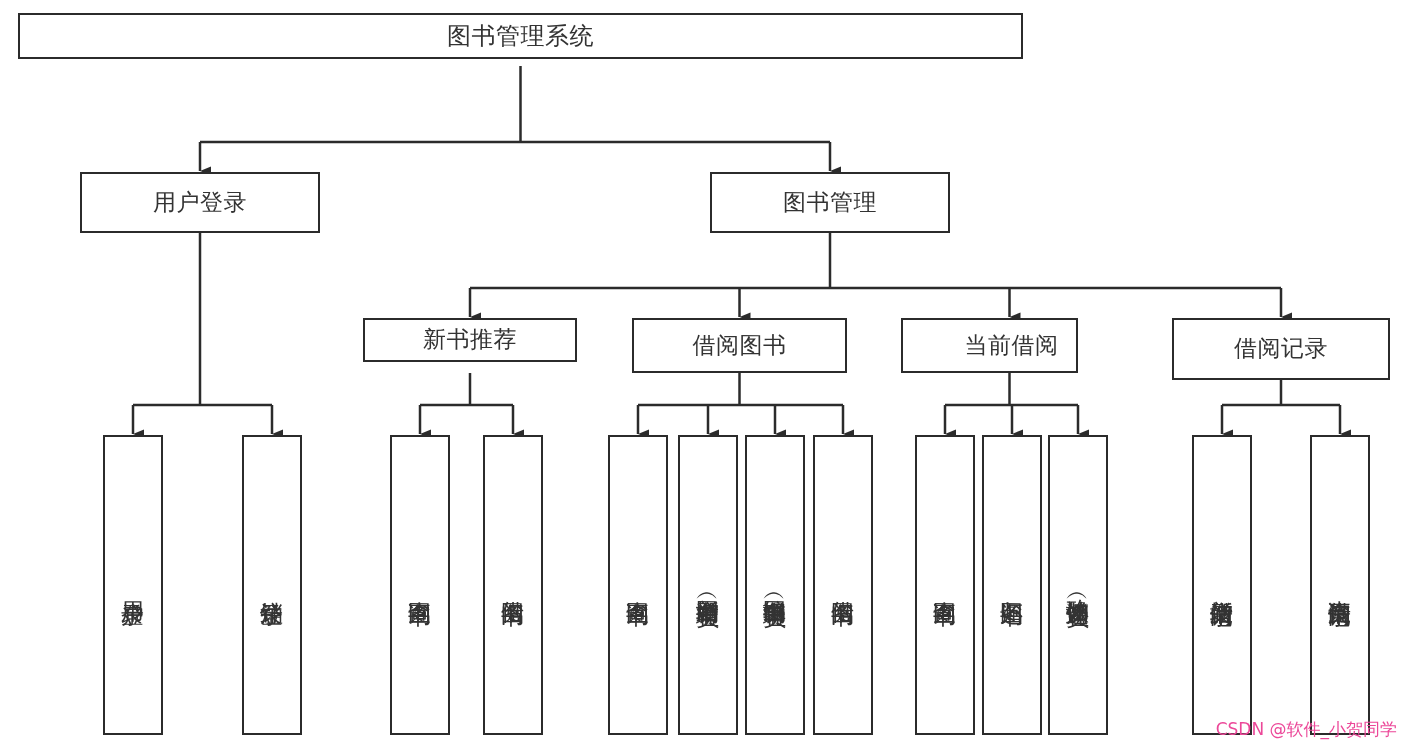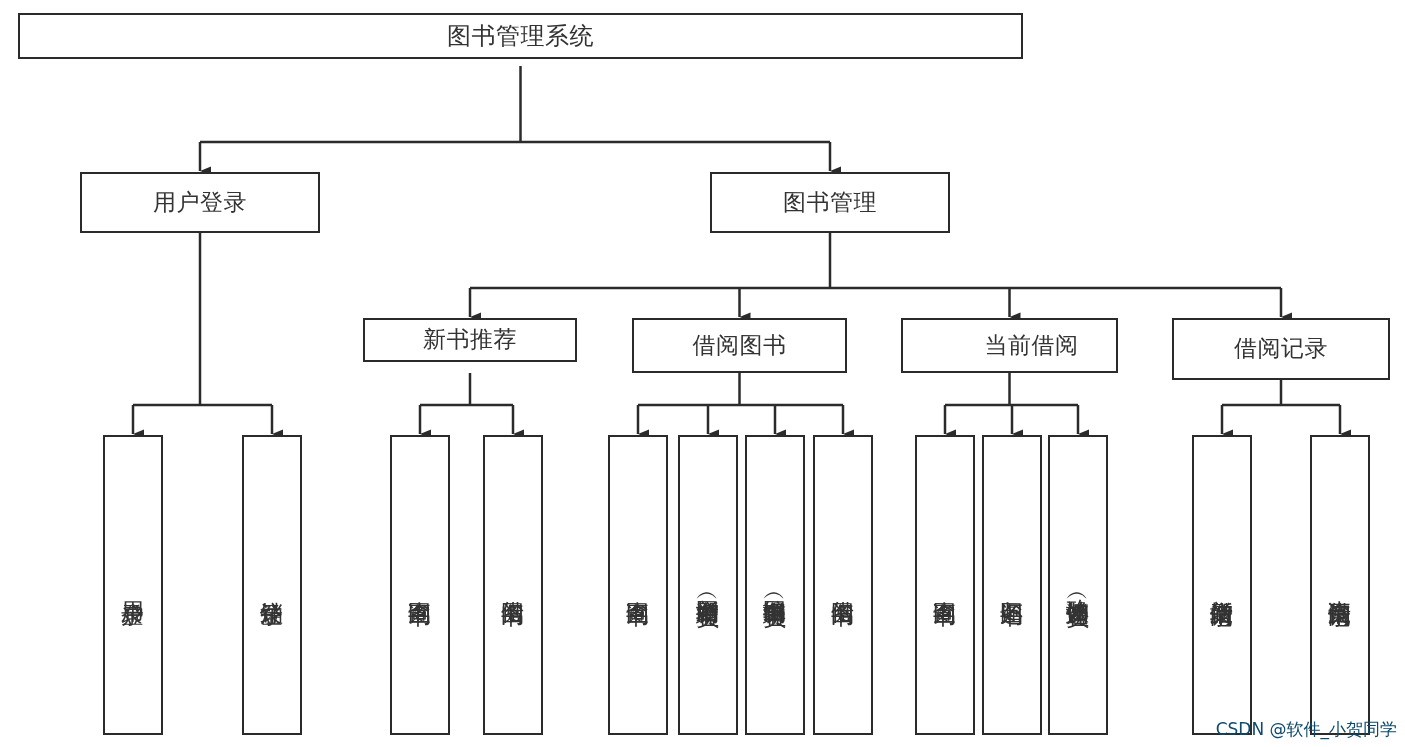--- a/index.html
+++ b/index.html
@@ -59,21 +59,21 @@
     font-size: 23px;
     line-height: 1.05;
     letter-spacing: 1px;
     white-space: nowrap;
   }
   #watermark {
     position: absolute;
     right: 8px;
     bottom: 6px;
     font-size: 17px;
-    color: #0c4a6e;
+    color: #ec4899;
     white-space: nowrap;
     pointer-events: none;
     font-family: "DejaVu Sans", "Liberation Sans", sans-serif;
   }
 </style>
 </head>
 <body>
 
 <div id="diagram-root">
 
@@ -129,21 +129,21 @@
       </div>
       <div class="node horiz" style="left: 710px; top: 172px; width: 240px; height: 61px; align-items: center;">
         <span class="node-label">图书管理</span>
       </div>
       <div class="node horiz" style="left: 363px; top: 318px; width: 214px; height: 44px;">
         <span class="node-label">新书推荐</span>
       </div>
       <div class="node horiz" style="left: 632px; top: 318px; width: 215px; height: 55px;">
         <span class="node-label">借阅图书</span>
       </div>
-      <div class="node horiz" style="left: 901px; top: 318px; width: 217px; height: 55px; padding-left: 44px;">
+      <div class="node horiz" style="left: 901px; top: 318px; width: 177px; height: 55px; padding-left: 44px;">
         <span class="node-label">当前借阅</span>
       </div>
       <div class="node horiz" style="left: 1172px; top: 318px; width: 218px; height: 62px;">
         <span class="node-label">借阅记录</span>
       </div>
       <div class="node vert" style="left: 103px; top: 435px; width: 60px; height: 300px;">
         <span class="node-label">用户登录</span>
       </div>
       <div class="node vert" style="left: 242px; top: 435px; width: 60px; height: 300px;">
         <span class="node-label">注销登录</span>

